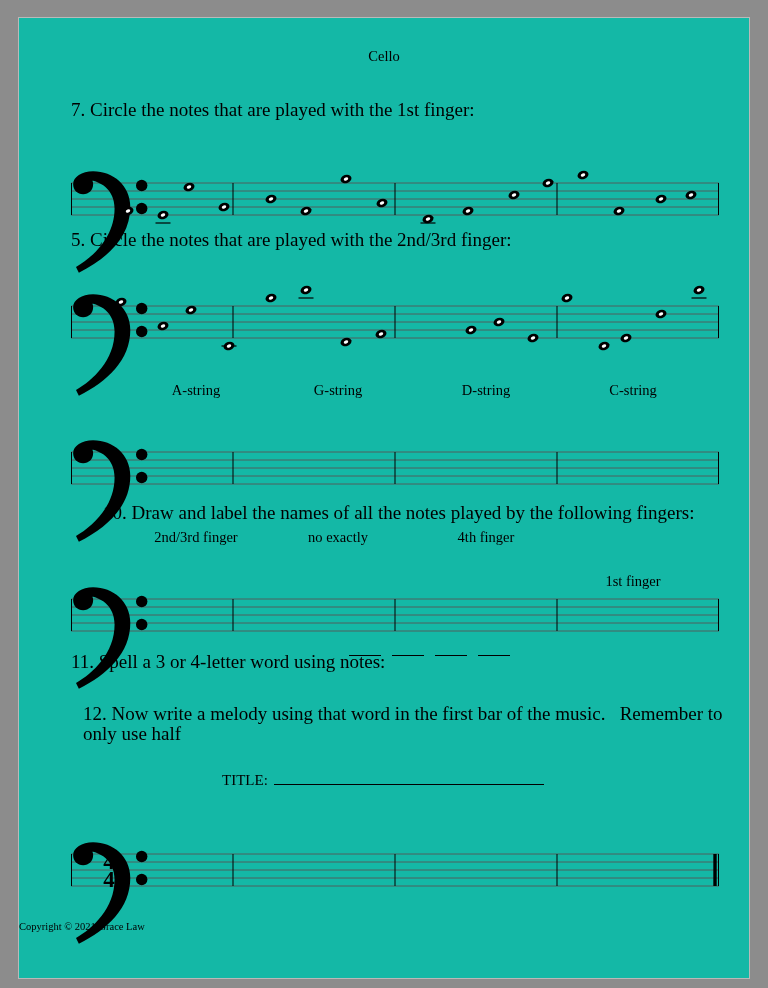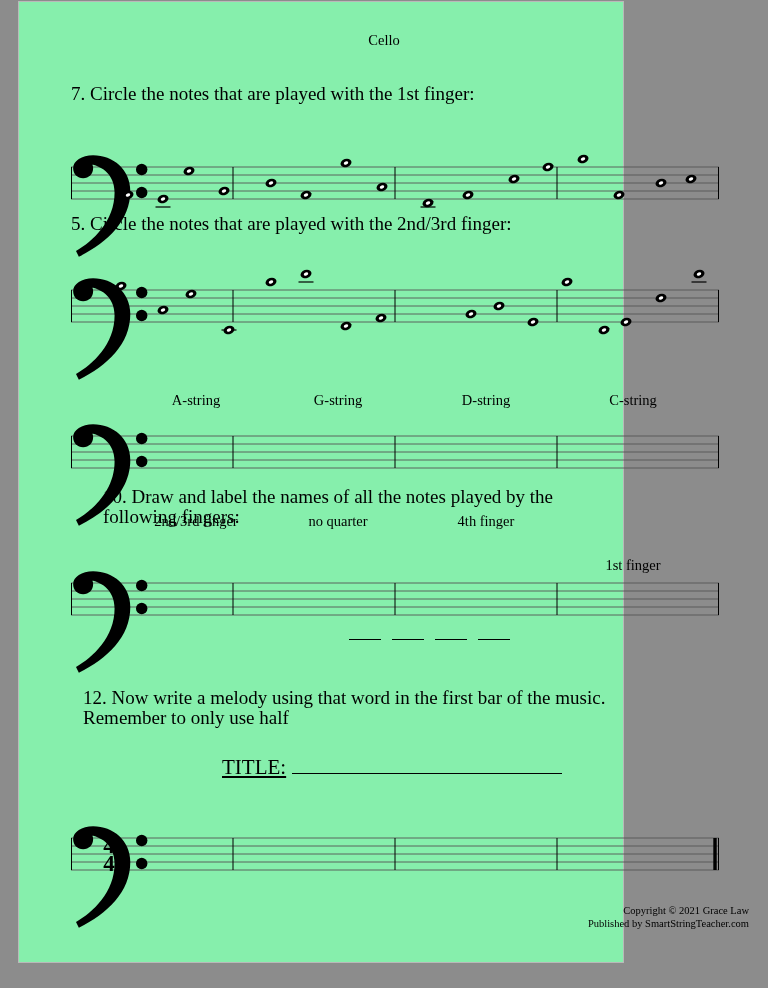--- a/index.html
+++ b/index.html
@@ -10,24 +10,24 @@
   body {
     width: 768px;
     height: 988px;
     background: #8c8c8c;
     font-family: "Liberation Serif", "DejaVu Serif", serif;
     overflow: hidden;
   }
   #page {
     position: absolute;
     left: 19px;
-    top: 2px;
-    width: 604px;
+    top: 18px;
+    width: 730px;
     height: 960px;
-    background: #86efac;
+    background: #14b8a6;
     box-shadow: 0 0 0 1px #b9b9b9;
   }
 
   
   .doc-title {
     position: absolute;
     left: 0; top: 30px;
     width: 730px;
     text-align: center;
     font-size: 14.5px;
@@ -55,30 +55,29 @@
   .labels-row span {
     position: absolute;
     font-size: 14.5px;
     color: #000;
     text-align: center;
     transform: translateX(-50%);
     white-space: nowrap;
   }
   .title-line {
     position: absolute;
-    font-size: 21px;
+    font-size: 15px;
     color: #000;
     white-space: nowrap;
-    text-decoration: underline;
   }
   .footer {
     position: absolute;
     left: 0;
     width: 730px;
-    text-align: right;
+    text-align: left;
     font-size: 10.5px;
     line-height: 13px;
     color: #000;
   }
   .blanks {
     position: absolute;
     display: flex;
     gap: 11px;
   }
   .blanks i {
@@ -280,21 +279,21 @@
           <ellipse cx="590" cy="48" rx="2.3" ry="1.5" fill="#fff" transform="rotate(-18 590 48)"></ellipse>
         </g>
         <g>
           <line x1="620.5" y1="32" x2="635.5" y2="32" stroke="#000" stroke-width="1.2"></line>
           <ellipse cx="628" cy="24" rx="5.6" ry="4.1" fill="#000" transform="rotate(-18 628 24)"></ellipse>
           <ellipse cx="628" cy="24" rx="2.3" ry="1.5" fill="#fff" transform="rotate(-18 628 24)"></ellipse>
         </g>
       </svg>
     </div>
 
-  <div class="labels-row" id="q9labels" style="top:364px;margin-top:26px;">
+  <div class="labels-row" id="q9labels" style="top:364px;">
       <span style="left: 125px;">A-string</span>
       <span style="left: 267px;">G-string</span>
       <span style="left: 415px;">D-string</span>
       <span style="left: 562px;">C-string</span>
     </div>
   <div class="system" id="sys9" style="top:394px;">
       <svg width="654" height="110" class="staff-svg">
         <line x1="0" y1="40" x2="648" y2="40" stroke="#555" stroke-width="0.9"></line>
         <line x1="0" y1="48" x2="648" y2="48" stroke="#555" stroke-width="0.9"></line>
         <line x1="0" y1="56" x2="648" y2="56" stroke="#555" stroke-width="0.9"></line>
@@ -311,21 +310,21 @@
             <circle cx="46" cy="6" r="4" fill="#000"></circle>
             <circle cx="46" cy="22" r="4" fill="#000"></circle>
           </g>
         </g>
       </svg>
     </div>
 
   <div class="question" style="left:52px; top:485px;margin-left:32px;">10. Draw and label the names of all the notes played by the following fingers:</div>
   <div class="labels-row" id="q10labels" style="top:511px;">
       <span style="left: 125px;">2nd/3rd finger</span>
-      <span style="left: 267px;">no quarter</span>
+      <span style="left: 267px;">no exactly</span>
       <span style="left: 415px;">4th finger</span>
       <span style="left: 562px; margin-top: 44px;">1st finger</span>
     </div>
   <div class="system" id="sys10" style="top:541px;">
       <svg width="654" height="110" class="staff-svg">
         <line x1="0" y1="40" x2="648" y2="40" stroke="#555" stroke-width="0.9"></line>
         <line x1="0" y1="48" x2="648" y2="48" stroke="#555" stroke-width="0.9"></line>
         <line x1="0" y1="56" x2="648" y2="56" stroke="#555" stroke-width="0.9"></line>
         <line x1="0" y1="64" x2="648" y2="64" stroke="#555" stroke-width="0.9"></line>
         <line x1="0" y1="72" x2="648" y2="72" stroke="#555" stroke-width="0.9"></line>
@@ -337,20 +336,21 @@
         <g>
           <g transform="translate(5,34) scale(1.4285714285714286)">
             <path d="M6,2 C17,2 27,9 27,22 C27,42 12,56 0,63 L2,67 C22,57 38,42 38,21 C38,6 26,-4 12,-4 C4,-4 -2,0 -2,5 C-2,9 1,12 5,12 C9,12 12,9 12,5 C12,2 10,0 7,0 Z" fill="#000"></path>
             <circle cx="46" cy="6" r="4" fill="#000"></circle>
             <circle cx="46" cy="22" r="4" fill="#000"></circle>
           </g>
         </g>
       </svg>
     </div>
 
+  <div class="question" style="left:52px; top:634px;">11. Spell a 3 or 4-letter word using notes:</div>
   <div class="blanks" id="q11blanks" style="left:330px; top:637px;">
       <i></i>
       <i></i>
       <i></i>
       <i></i>
     </div>
 
   <div class="question" style="left:52px; top:686px;margin-left:12px;">12. Now write a melody using that word in the first bar of the music.   Remember to only use half</div>
 
   <div class="title-line" style="left:203px; top:752px;">
@@ -378,15 +378,14 @@
           </g>
         </g>
         <g>
           <text x="38" y="55" font-size="23" font-family="&quot;Liberation Serif&quot;, serif" font-weight="bold" text-anchor="middle" fill="#000">4</text>
           <text x="38" y="73" font-size="23" font-family="&quot;Liberation Serif&quot;, serif" font-weight="bold" text-anchor="middle" fill="#000">4</text>
         </g>
       </svg>
     </div>
 
   <div class="footer" style="top:902px;">Copyright © 2021 Grace Law</div>
-  <div class="footer" style="top:915px;">Published by SmartStringTeacher.com</div>
 
 </div>
 
 </body></html>

